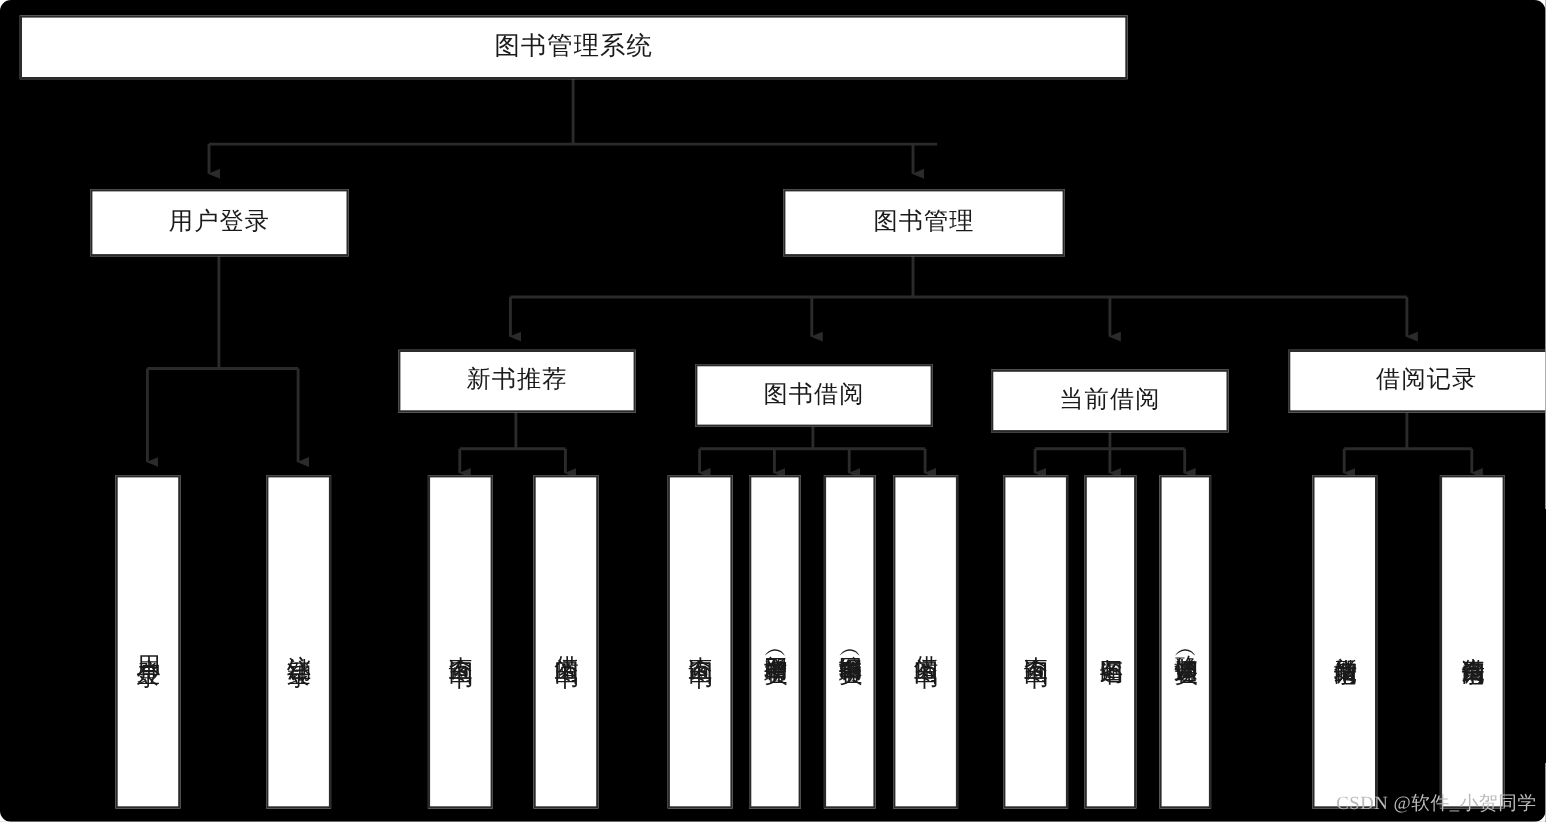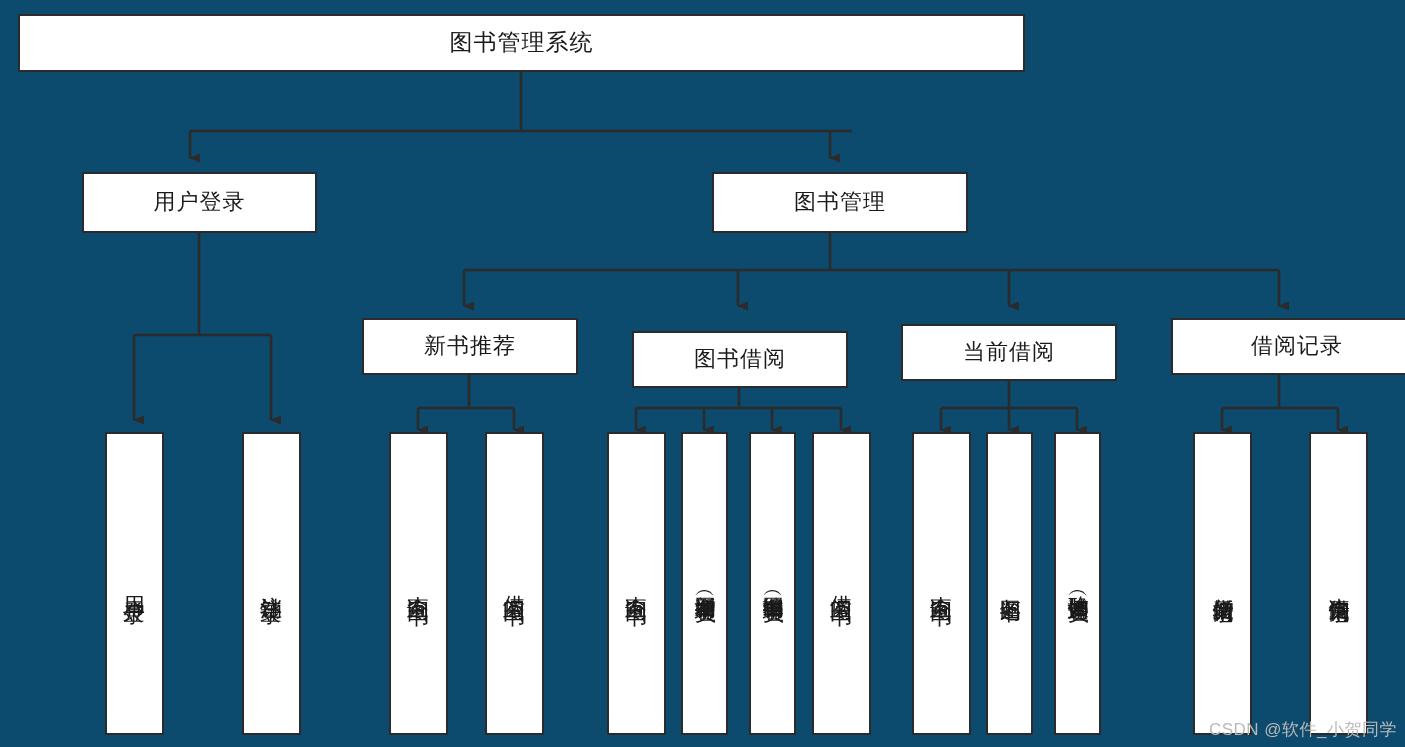--- a/index.html
+++ b/index.html
@@ -9,22 +9,23 @@
     background: #ffffff;
   }
   body {
     font-family: "DejaVu Sans", "Liberation Sans", sans-serif;
     -webkit-font-smoothing: antialiased;
   }
   #diagram-root {
     position: relative;
     width: 1405px;
     height: 747px;
-    background: #0c4a6e;
+    background: #000000;
     overflow: hidden;
+    border-radius: 10px;
   }
   svg.connectors {
     position: absolute;
     left: 0;
     top: 0;
     width: 1405px;
     height: 747px;
     pointer-events: none;
   }
   .node {
@@ -65,21 +66,21 @@
     line-height: 1.22;
   }
   #watermark {
     position: absolute;
     right: 8px;
     bottom: 6px;
     font-size: 17px;
     color: #b9b9b9;
     letter-spacing: 0.5px;
     white-space: nowrap;
-    font-family: Liberation Sans, sans-serif;
+    font-family: Liberation Serif, serif;
   }
 </style>
 </head>
 <body>
 
 <div id="diagram-root">
 
   <svg class="connectors" viewBox="0 0 1405 747" xmlns="http://www.w3.org/2000/svg">
     <defs>
       <marker id="arrow" markerWidth="9" markerHeight="11" refX="4.5" refY="10" orient="auto" markerUnits="userSpaceOnUse">
@@ -140,21 +141,21 @@
   <div class="node horiz" style="left:712px; top:172px; width:256px; height:61px;">
     <span>图书管理</span>
   </div>
 
   <div class="node horiz" style="left:362px; top:318px; width:216px; height:57px;">
     <span>新书推荐</span>
   </div>
   <div class="node horiz" style="left:632px; top:331px; width:216px; height:57px;">
     <span>图书借阅</span>
   </div>
-  <div class="node horiz" style="left:901px; top:324px; width:216px; height:57px;">
+  <div class="node horiz" style="left:901px; top:336px; width:216px; height:57px;">
     <span>当前借阅</span>
   </div>
   <div class="node horiz" style="left:1171px; top:318px; width:252px; height:57px;">
     <span>借阅记录</span>
   </div>
 
   <div class="node leaf" style="left:105px; top:432px; width:59px; height:303px;">
     <span class="vtext">用户登录</span>
   </div>
   <div class="node leaf" style="left:242px; top:432px; width:59px; height:303px;">

